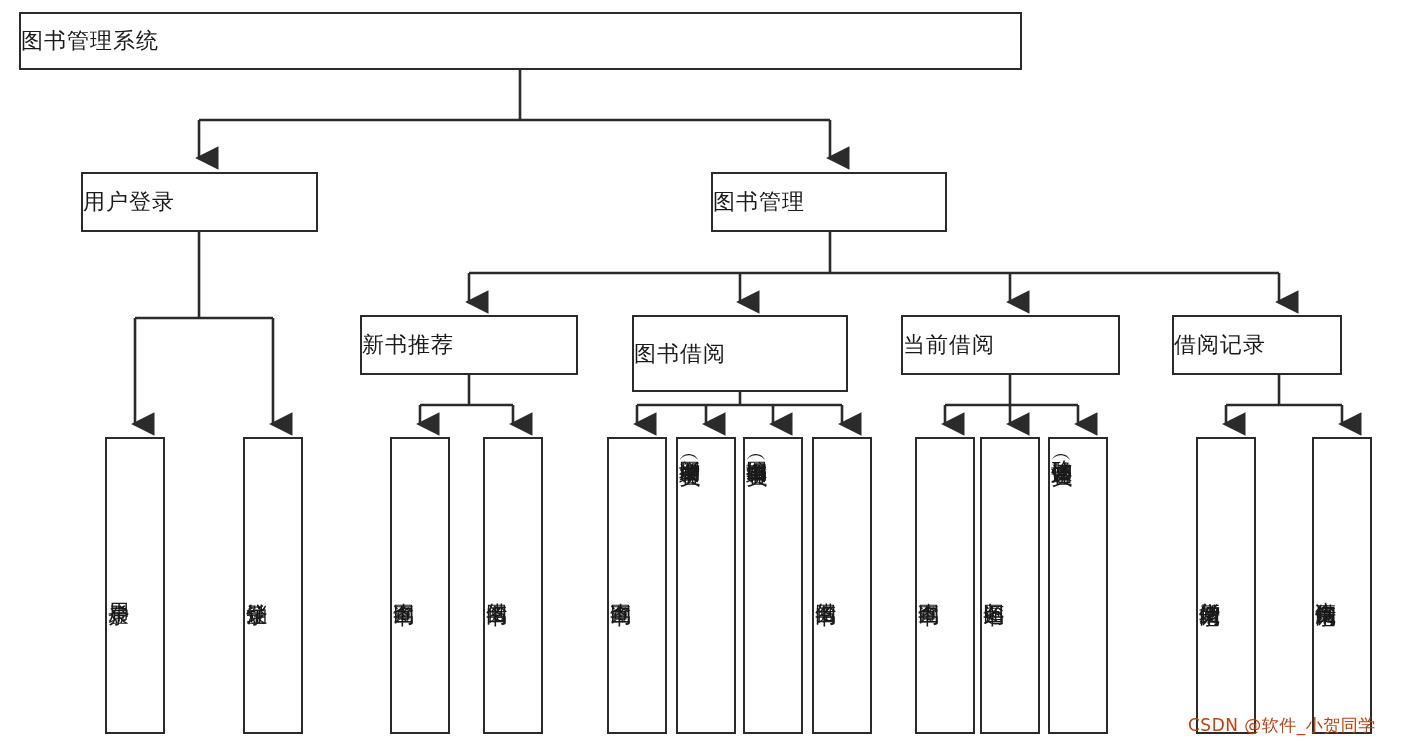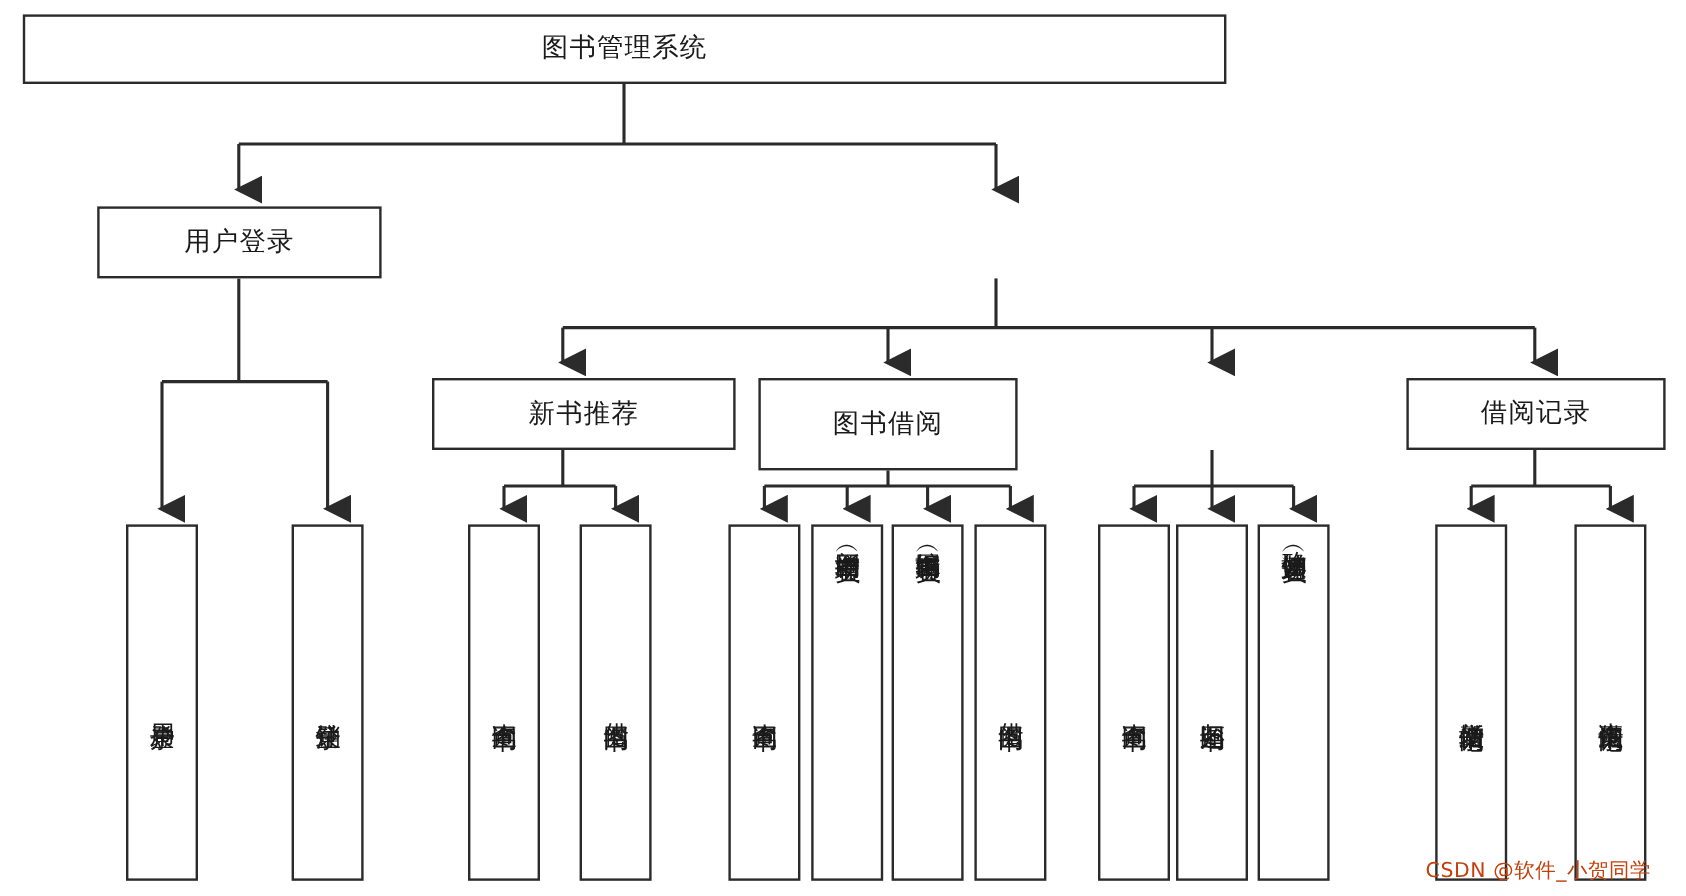--- a/index.html
+++ b/index.html
@@ -24,21 +24,21 @@
     width: 1405px;
     height: 747px;
   }
   .node {
     position: absolute;
     box-sizing: border-box;
     border: 2px solid #2b2b2b;
     background: #ffffff;
     display: flex;
     align-items: center;
-    justify-content: center;
+    justify-content: flex-start;
     color: #1a1a1a;
   }
   .node.horiz {
     font-size: 22px;
     letter-spacing: 1px;
   }
   .node.vert {
     font-size: 21px;
     letter-spacing: 1px;
   }
@@ -125,31 +125,37 @@
   </svg>
 
   <div class="node horiz" style="left:19px; top:12px; width:1003px; height:58px;">
     <span class="htext">图书管理系统</span>
   </div>
 
   <div class="node horiz" style="left:81px; top:172px; width:237px; height:60px;">
     <span class="htext">用户登录</span>
   </div>
 
-
-  <div class="node horiz" style="left:360px; top:315px; width:253px; height:60px;font-family:Liberation Serif, serif;">
+  <div class="node horiz" style="left:711px; top:172px; width:236px; height:60px;">
+    <span class="htext">图书管理</span>
+  </div>
+
+  <div class="node horiz" style="left:360px; top:315px; width:218px; height:60px;">
     <span class="htext">新书推荐</span>
   </div>
 
   <div class="node horiz" style="left:632px; top:315px; width:216px; height:77px;">
     <span class="htext">图书借阅</span>
   </div>
 
-
-  <div class="node horiz" style="left:1172px; top:315px; width:216px; height:60px;">
+  <div class="node horiz" style="left:901px; top:315px; width:219px; height:60px;">
+    <span class="htext">当前借阅</span>
+  </div>
+
+  <div class="node horiz" style="left:1172px; top:315px; width:170px; height:60px;">
     <span class="htext">借阅记录</span>
   </div>
 
   <div class="node vert" style="left:105px; top:437px; width:60px; height:297px;">
     <span class="vtext">用户登录</span>
   </div>
 
   <div class="node vert" style="left:243px; top:437px; width:60px; height:297px;">
     <span class="vtext">注销登录</span>
   </div>

